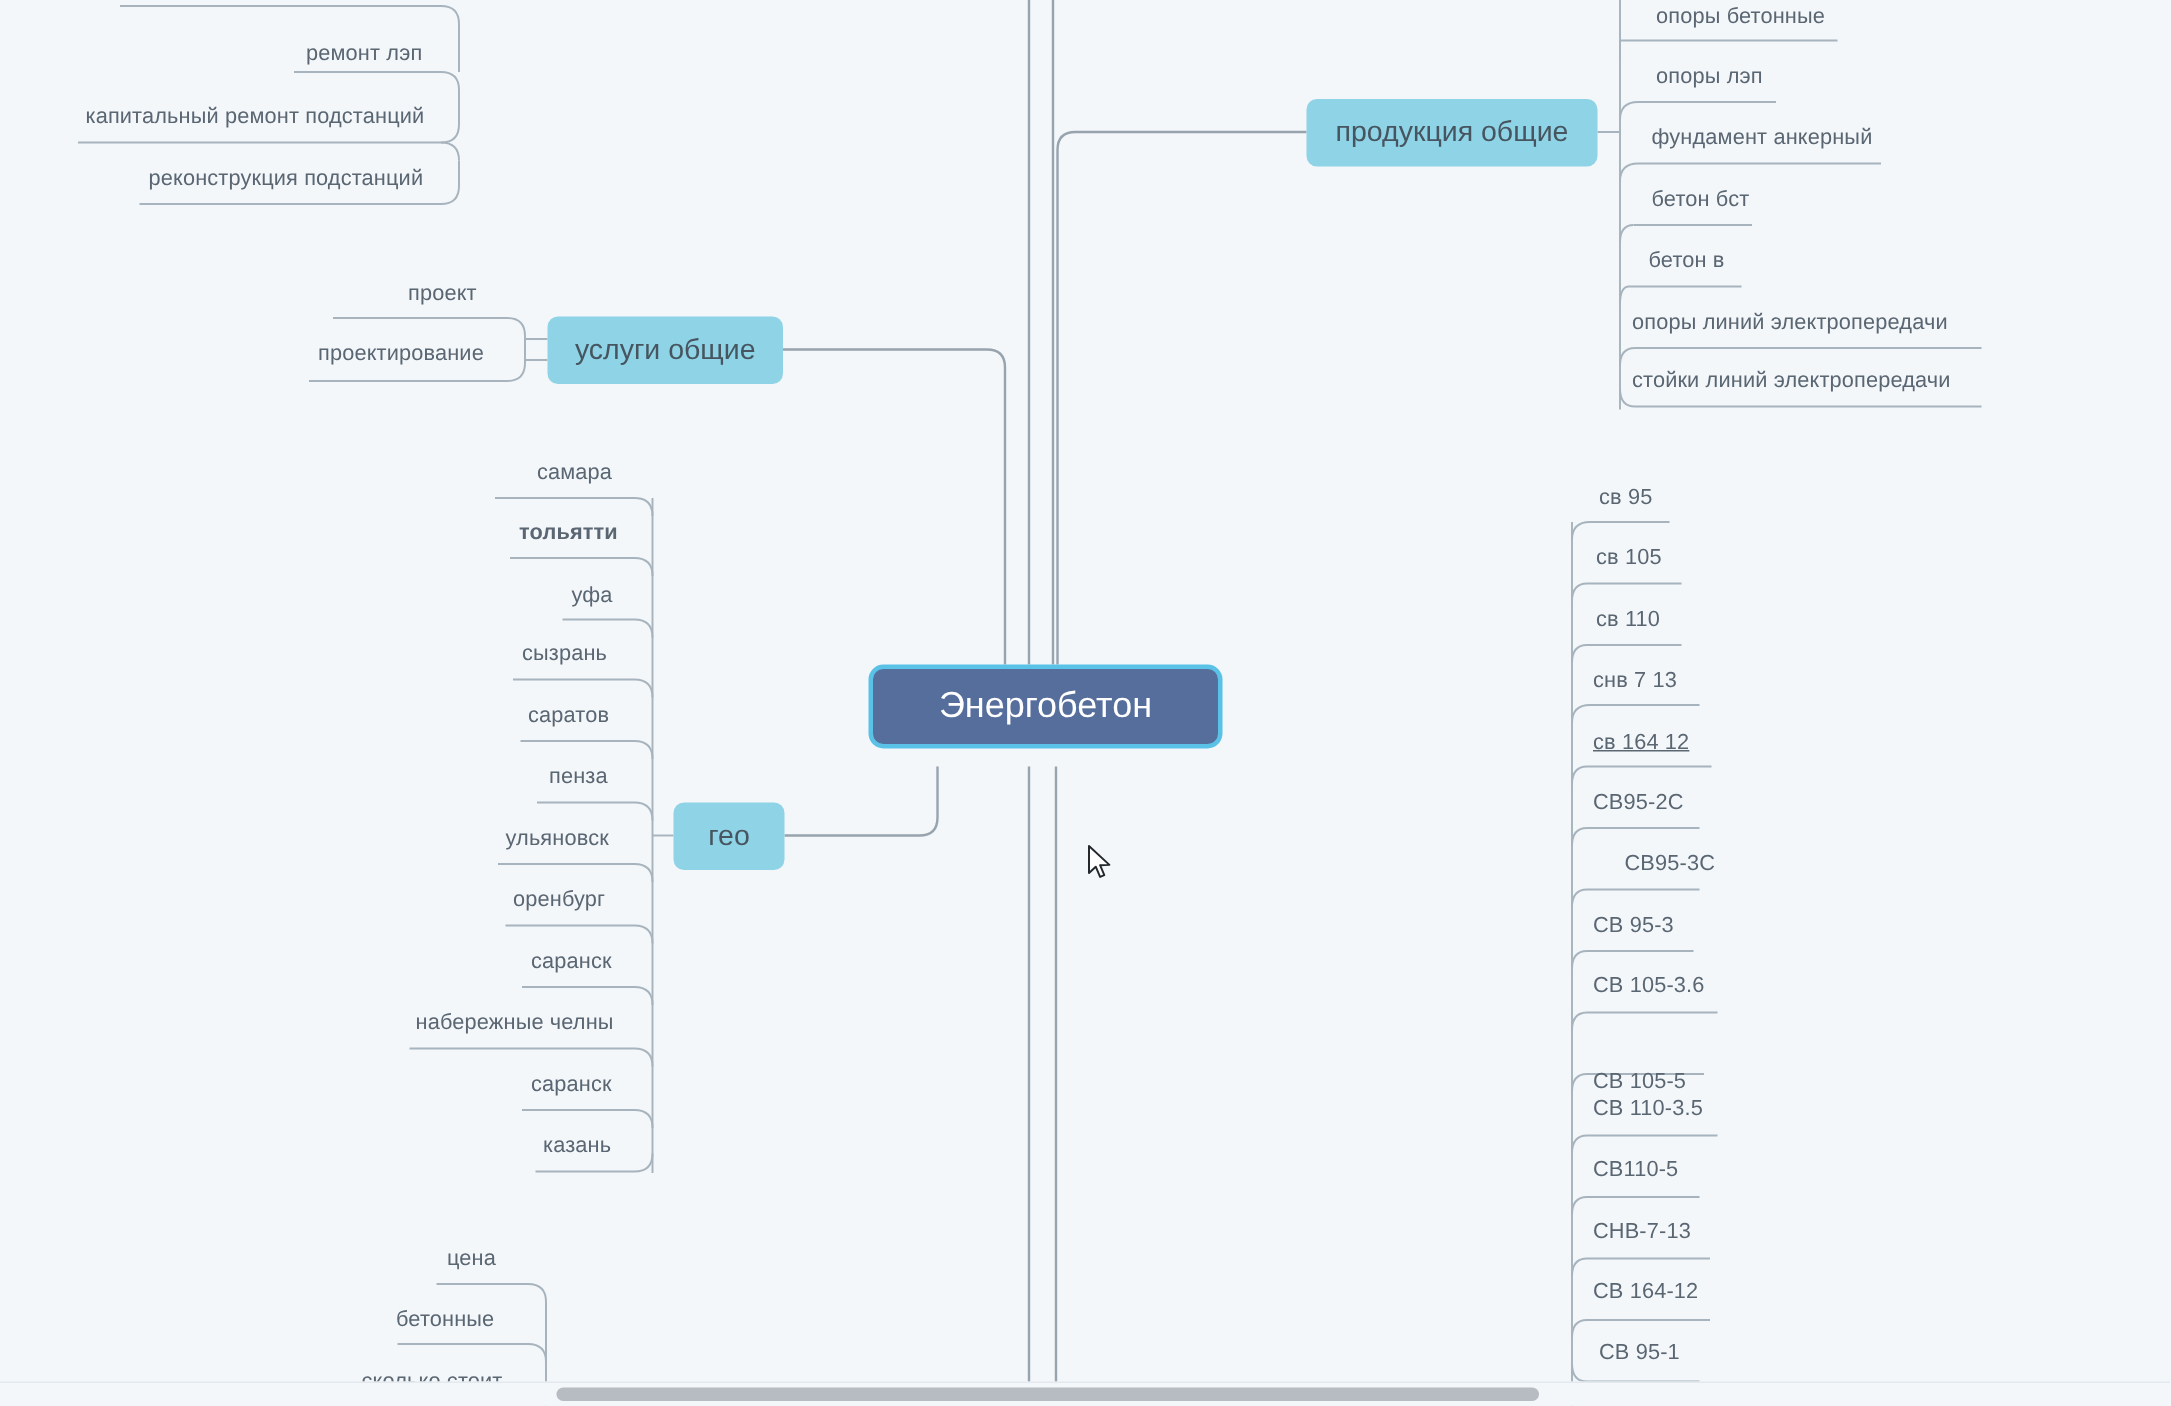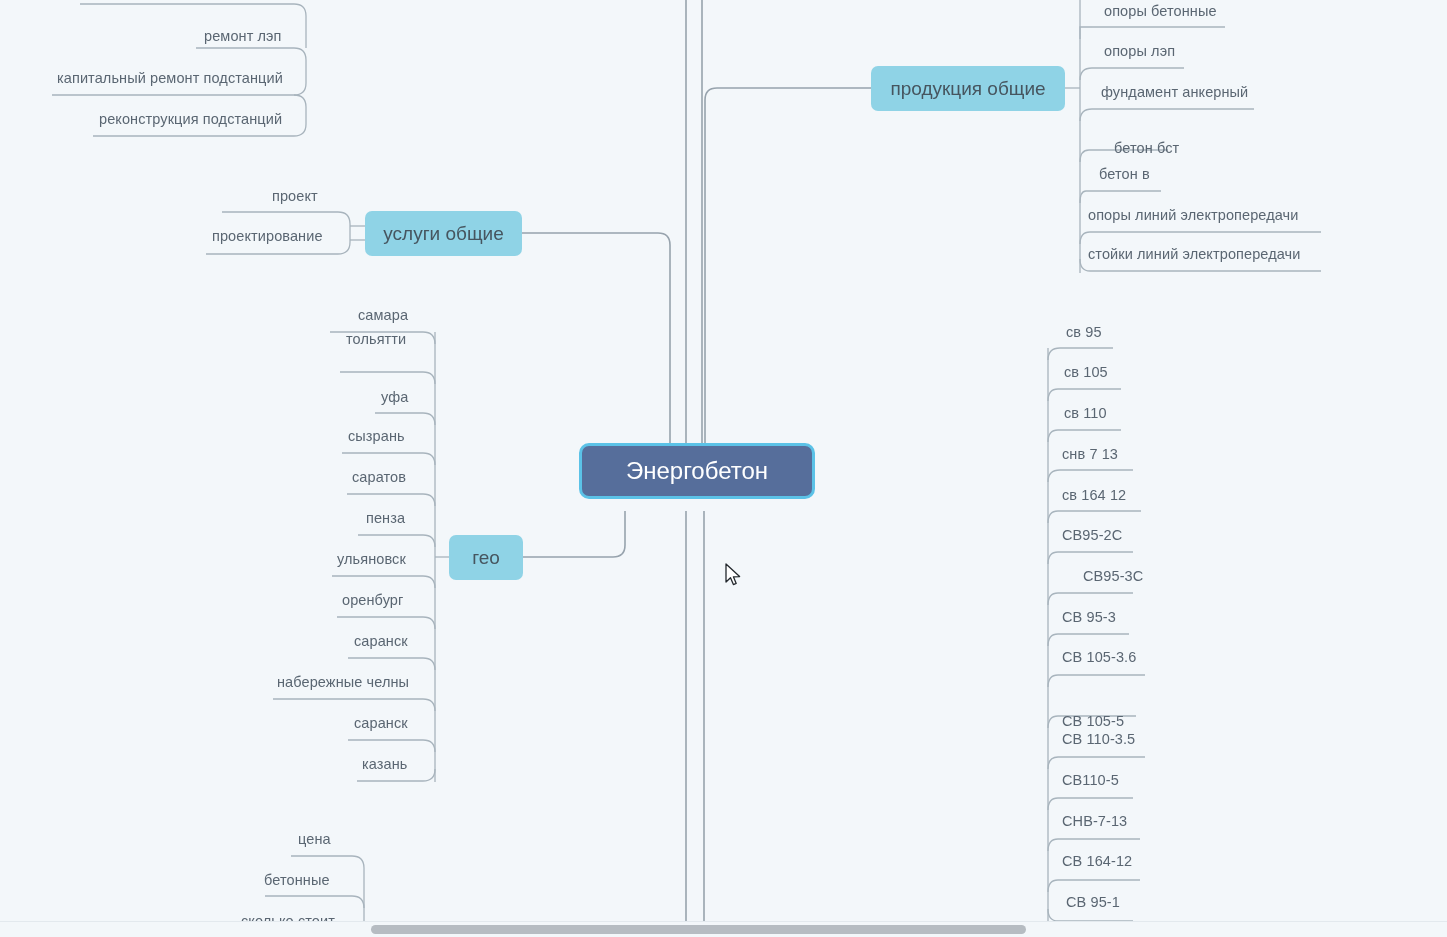--- a/index.html
+++ b/index.html
@@ -208,49 +208,49 @@
   </div>
 
   <div class="leaf" style="left:204px; top:29px;">ремонт лэп</div>
   <div class="leaf" style="left:57px; top:71px;">капитальный ремонт подстанций</div>
   <div class="leaf" style="left:99px; top:112px;">реконструкция подстанций</div>
 
   <div class="leaf" style="left:272px; top:189px;">проект</div>
   <div class="leaf" style="left:212px; top:229px;">проектирование</div>
 
   <div class="leaf" style="left:358px; top:308px;">самара</div>
-  <div class="leaf" style="left:346px; top:332px;">тольятти</div>
+  <div class="leaf" style="left:346px; top:348px;font-weight:bold;">тольятти</div>
   <div class="leaf" style="left:381px; top:390px;">уфа</div>
   <div class="leaf" style="left:348px; top:429px;">сызрань</div>
   <div class="leaf" style="left:352px; top:470px;">саратов</div>
   <div class="leaf" style="left:366px; top:511px;">пенза</div>
   <div class="leaf" style="left:337px; top:552px;">ульяновск</div>
   <div class="leaf" style="left:342px; top:593px;">оренбург</div>
   <div class="leaf" style="left:354px; top:634px;">саранск</div>
   <div class="leaf" style="left:277px; top:675px;">набережные челны</div>
   <div class="leaf" style="left:354px; top:716px;">саранск</div>
   <div class="leaf" style="left:362px; top:757px;">казань</div>
 
   <div class="leaf" style="left:298px; top:832px;">цена</div>
   <div class="leaf" style="left:264px; top:873px;">бетонные</div>
   <div class="leaf" style="left:241px; top:914px;">сколько стоит</div>
 
   <div class="leaf" style="left:1104px; top:4px;">опоры бетонные</div>
   <div class="leaf" style="left:1104px; top:44px;">опоры лэп</div>
   <div class="leaf" style="left:1101px; top:85px;">фундамент анкерный</div>
-  <div class="leaf" style="left:1101px; top:141px;margin-left:13px;">бетон бст</div>
+  <div class="leaf" style="left:1101px; top:126px;">бетон бст</div>
   <div class="leaf" style="left:1099px; top:167px;">бетон в</div>
   <div class="leaf" style="left:1088px; top:208px;">опоры линий электропередачи</div>
   <div class="leaf" style="left:1088px; top:247px;">стойки линий электропередачи</div>
 
   <div class="leaf" style="left:1066px; top:325px;">св 95</div>
   <div class="leaf" style="left:1064px; top:365px;">св 105</div>
   <div class="leaf" style="left:1064px; top:406px;">св 110</div>
   <div class="leaf" style="left:1062px; top:447px;">снв 7 13</div>
-  <div class="leaf" style="left:1062px; top:488px;">св 164 12</div>
+  <div class="leaf" style="left:1062px; top:488px;text-decoration:underline;">св 164 12</div>
   <div class="leaf" style="left:1062px; top:528px;">СВ95-2С</div>
   <div class="leaf" style="left:1067px; top:569px;margin-left:16px;">СВ95-3С</div>
   <div class="leaf" style="left:1062px; top:610px;">СВ 95-3</div>
   <div class="leaf" style="left:1062px; top:650px;">СВ 105-3.6</div>
   <div class="leaf" style="left:1062px; top:691px;margin-top:23px;">СВ 105-5</div>
   <div class="leaf" style="left:1062px; top:732px;">СВ 110-3.5</div>
   <div class="leaf" style="left:1062px; top:773px;">СВ110-5</div>
   <div class="leaf" style="left:1062px; top:814px;">СНВ-7-13</div>
   <div class="leaf" style="left:1062px; top:854px;">СВ 164-12</div>
   <div class="leaf" style="left:1066px; top:895px;">СВ 95-1</div>

